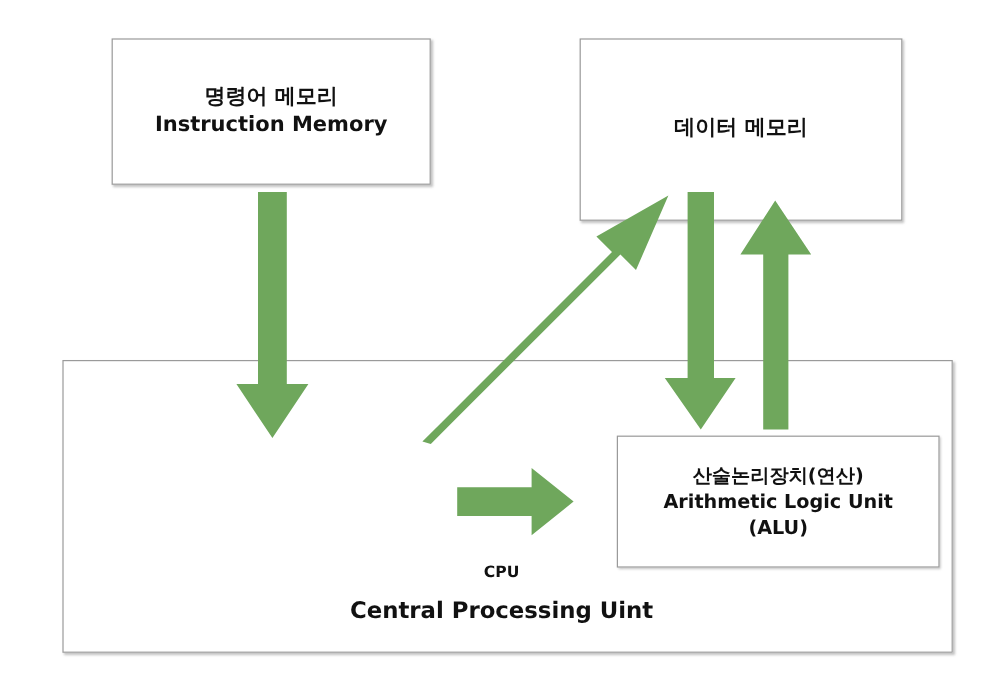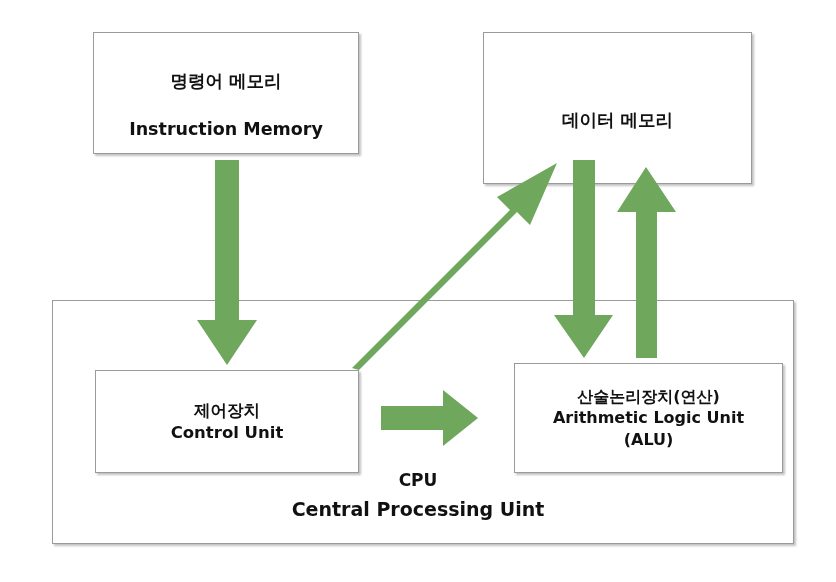--- a/index.html
+++ b/index.html
@@ -32,21 +32,20 @@
     color: #111111;
   }
   .box .ln {
     display: block;
     line-height: 1.32;
     white-space: nowrap;
   }
   .mem-box .ln {
     font-size: 17.5px;
     font-weight: 700;
-    margin-top: 25px;
   }
   .unit-box .ln {
     font-size: 16.5px;
     font-weight: 700;
   }
   .alu-box .ln {
     font-size: 16px;
     font-weight: 700;
   }
 
@@ -64,21 +63,21 @@
   .cpu-caption {
     position: absolute;
     text-align: center;
     color: #111111;
     white-space: nowrap;
     font-weight: 700;
   }
   #cpu-abbr {
     left: 0; right: 0;
     top: 470px;
-    font-size: 17px;
+    font-size: 13px;
   }
   #cpu-full {
     left: 0; right: 0;
     top: 498px;
     font-size: 19px;
   }
 
   #arrow-layer {
     position: absolute;
     left: 0; top: 0;
@@ -96,24 +95,20 @@
 
   <div class="box mem-box" id="box-instruction-memory">
     <span class="ln">명령어 메모리</span>
     <span class="ln">Instruction Memory</span>
   </div>
 
   <div class="box mem-box" id="box-data-memory">
     <span class="ln">데이터 메모리</span>
   </div>
 
-  <div class="box unit-box" id="box-control-unit">
-    <span class="ln">제어장치</span>
-    <span class="ln">Control Unit</span>
-  </div>
 
   <div class="box alu-box" id="box-alu">
     <span class="ln">산술논리장치(연산)</span>
     <span class="ln">Arithmetic Logic Unit</span>
     <span class="ln">(ALU)</span>
   </div>
 
   <div class="cpu-caption" id="cpu-abbr">CPU</div>
   <div class="cpu-caption" id="cpu-full">Central Processing Uint</div>
 

